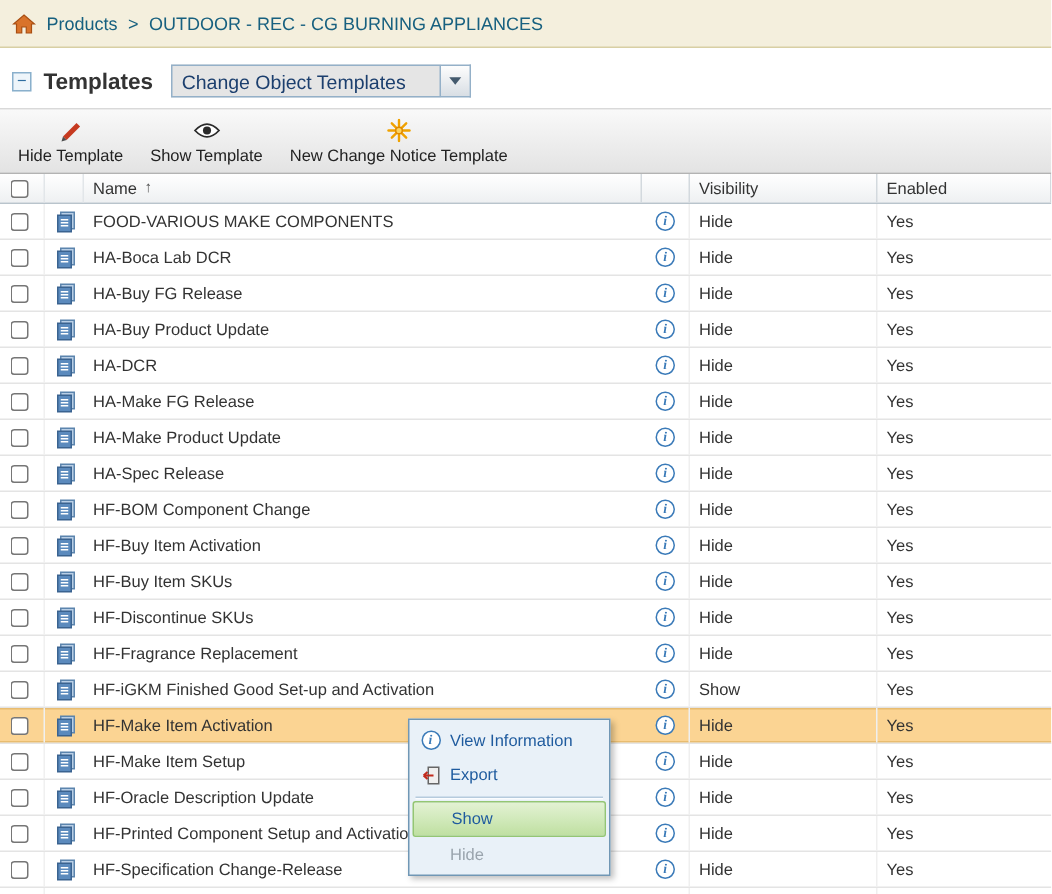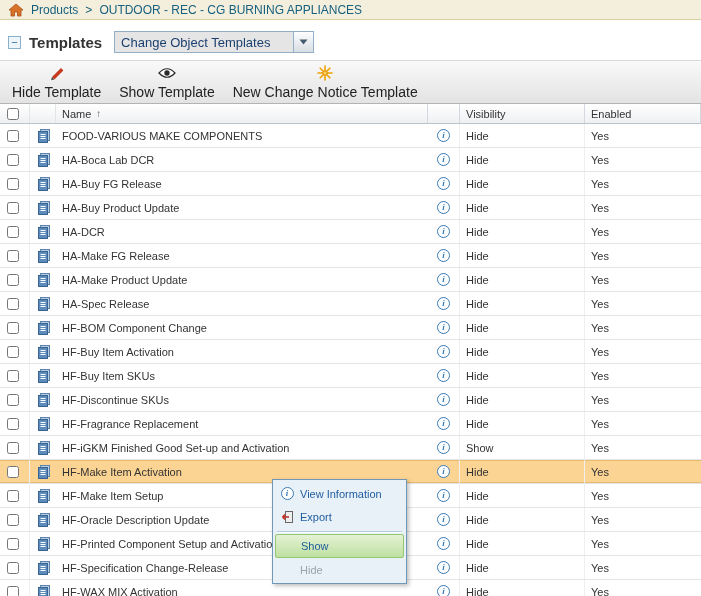--- a/index.html
+++ b/index.html
@@ -1,21 +1,21 @@
 <!DOCTYPE html>
 <html><head>
 <meta charset="utf-8">
 <style>
   * { margin:0; padding:0; box-sizing:border-box; }
   html,body { background:#fff; }
   body { font-family:"Liberation Sans", sans-serif; }
   .screen { position:relative; width:701px; height:596px; background:#fff; overflow:hidden; }
 
   
-  .breadcrumb-bar { height:20px; background:#f4efdd; border-bottom:1px solid #d8cfa4;
+  .breadcrumb-bar { height:32px; background:#f4efdd; border-bottom:1px solid #d8cfa4;
     display:flex; align-items:center; padding:0 8px; gap:7px; }
   .crumb, .crumb-sep { font-size:12px; color:#17607f; }
   .crumb-link { text-decoration:none; cursor:pointer; }
 
   
   .section-header { display:flex; align-items:center; gap:8px; padding:11px 8px 7px 8px; }
   .collapse-box { width:13px; height:13px; border:1px solid #8ab0cc; background:#eef5fa;
     display:inline-flex; align-items:center; justify-content:center; cursor:pointer;
     font-size:11px; line-height:1; color:#2e6da0; }
   .section-title { font-size:15px; font-weight:bold; color:#333; }
@@ -24,21 +24,21 @@
     color:#1c3f6e; display:flex; align-items:center; padding:0 6px; white-space:nowrap; overflow:hidden; }
   .combo-btn { width:20px; border:1px solid #94b0c8; border-left:none;
     background:linear-gradient(#fdfdfd,#d8dee4); display:flex; align-items:center; justify-content:center; }
 
   
   .toolbar { height:44px; border-top:1px solid #d9d9d9; border-bottom:1px solid #b3b3b3;
     background:linear-gradient(#f9f9f9,#e3e3e3); display:flex; align-items:center; padding:0 3px; }
   .tb-btn { display:flex; flex-direction:column; align-items:center; justify-content:center; gap:3px;
     background:transparent; border:none; padding:3px 9px; cursor:pointer; font-family:inherit; }
   .tb-icon { height:16px; display:flex; align-items:center; justify-content:center; }
-  .tb-label { font-size:14px; color:#222; white-space:nowrap; }
+  .tb-label { font-size:11px; color:#222; white-space:nowrap; }
 
   
   .grid-header, .grid-row { display:grid; grid-template-columns:30px 26px 372px 32px 125px 1fr; }
   .grid-header { height:20px; background:linear-gradient(#ffffff,#eef0f2);
     border-bottom:1px solid #b9c4cc; font-size:11px; color:#333; }
   .grid-header .cell { display:flex; align-items:center; padding:0 6px; gap:5px;
     border-right:1px solid #d3d9de; overflow:hidden; white-space:nowrap; }
   .grid-header .c-check, .grid-header .c-icon { border-right-color:#e2e6e9; }
   .sort-arrow { color:#555; font-size:10px; }
 

